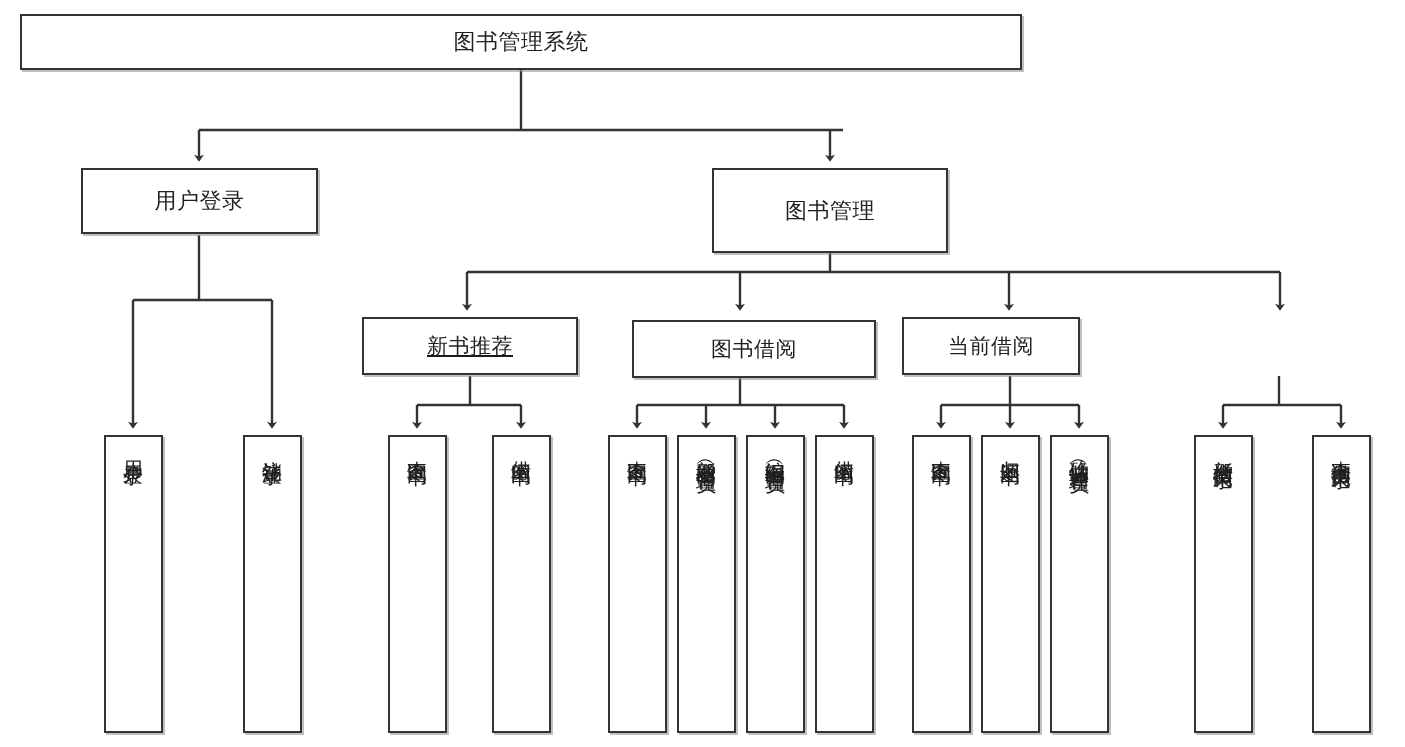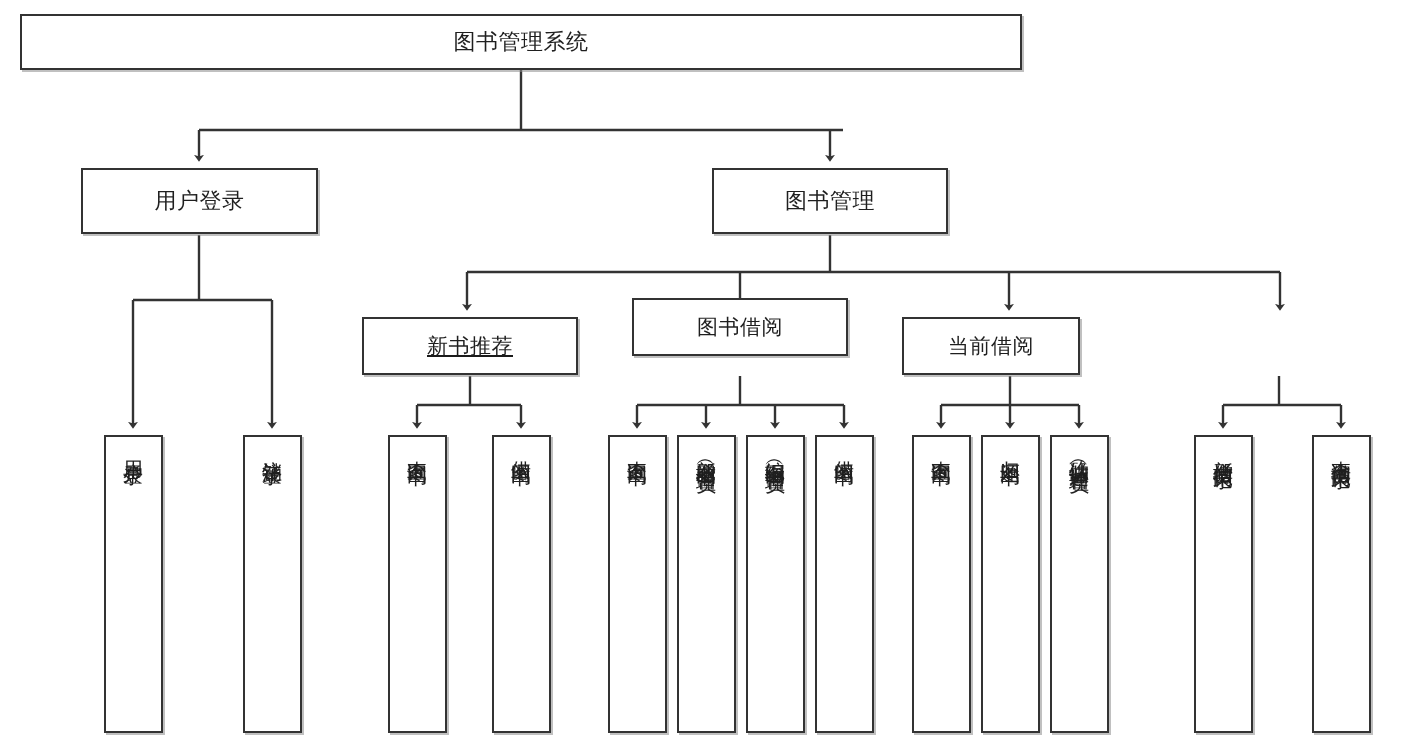--- a/index.html
+++ b/index.html
@@ -133,28 +133,28 @@
     </g>
   </svg>
 
   <div class="node root" style="left:20px; top:14px; width:1002px; height:56px;">
     <span class="node-label">图书管理系统</span>
   </div>
 
   <div class="node level1" style="left:81px; top:168px; width:237px; height:66px;">
     <span class="node-label">用户登录</span>
   </div>
-  <div class="node level1" style="left:712px; top:168px; width:236px; height:66px;">
+  <div class="node level1" style="left:712px; top:168px; width:236px; height:85px;">
     <span class="node-label">图书管理</span>
   </div>
 
   <div class="node level2" style="left:362px; top:317px; width:216px; height:58px;text-decoration:underline;">
     <span class="node-label">新书推荐</span>
   </div>
-  <div class="node level2" style="left:632px; top:298px; width:216px; height:58px;">
+  <div class="node level2" style="left:632px; top:320px; width:244px; height:58px;">
     <span class="node-label">图书借阅</span>
   </div>
   <div class="node level2" style="left:902px; top:317px; width:178px; height:58px;">
     <span class="node-label">当前借阅</span>
   </div>
 
   <div class="node vertical" style="left:104px; top:435px; width:59px; height:298px;">
     <span class="node-label">用户登录</span>
   </div>
   <div class="node vertical" style="left:243px; top:435px; width:59px; height:298px;">

